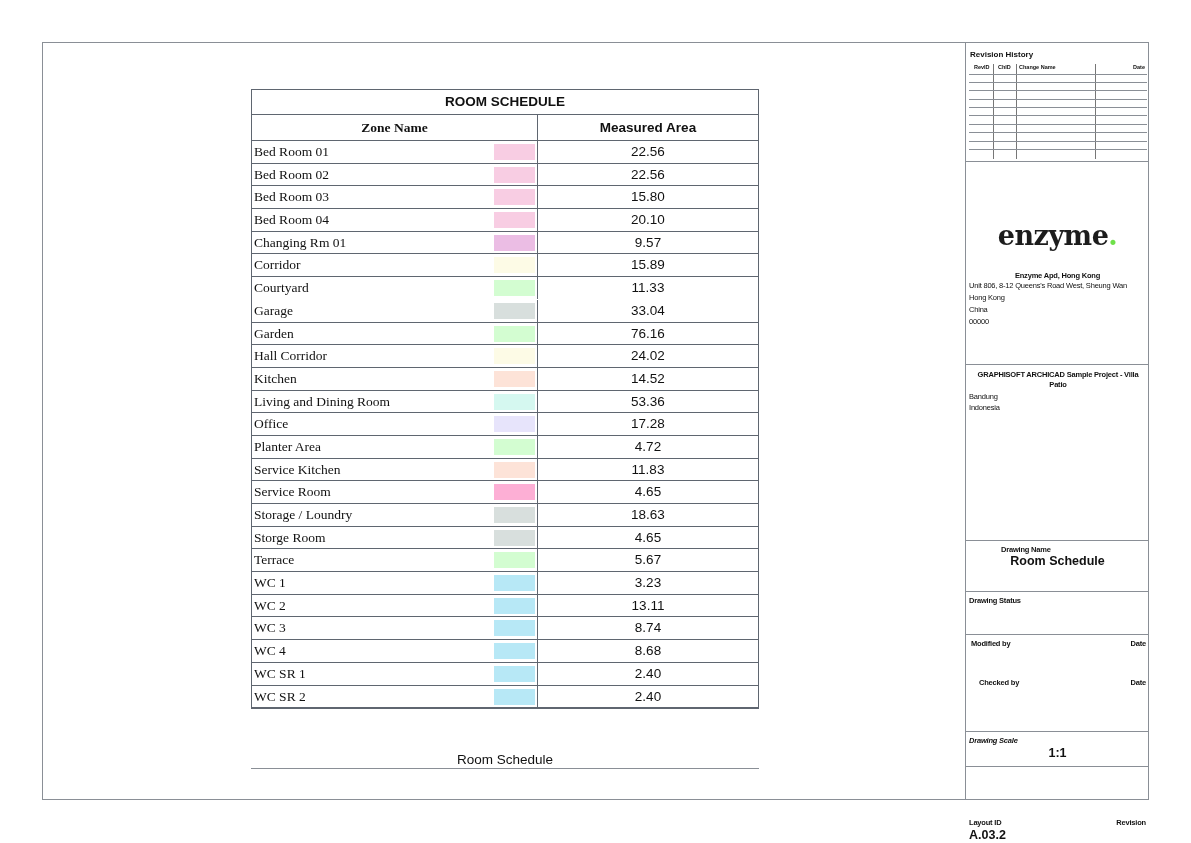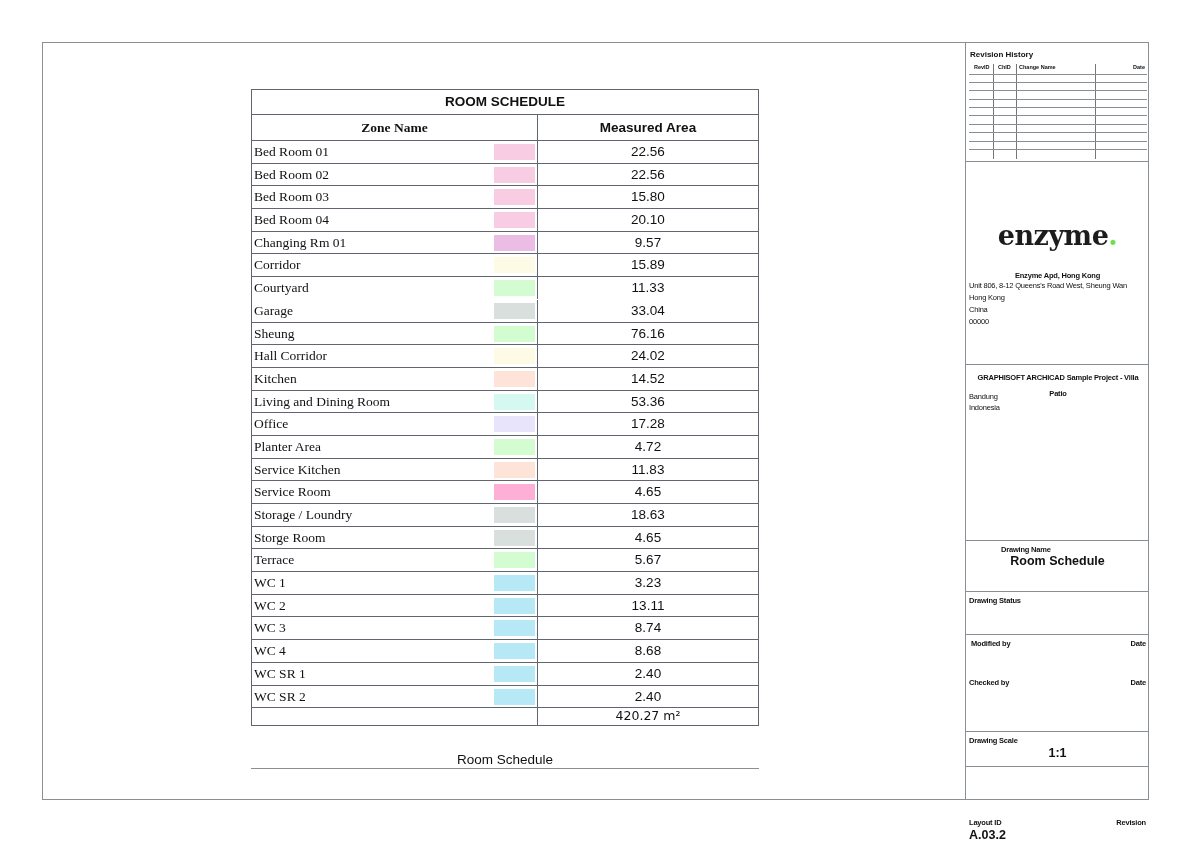--- a/index.html
+++ b/index.html
@@ -34,21 +34,21 @@
   .rev-grid { position: absolute; left: 3px; top: 22px; width: 178px; height: 95px; }
   .rev-hdr { position: absolute; top: 0; font-size: 5.5px; font-weight: bold; }
   .hline { position: absolute; left: 0; width: 178px; height: 1px; background: #8a8f96; }
   .vline { position: absolute; top: 0; width: 1px; height: 95px; background: #777; }
 
   .logo { position: absolute; left: 0; width: 183px; top: 58px; text-align: center; font-family: "DejaVu Serif", serif; font-weight: bold; font-size: 27px; letter-spacing: -0.5px; color: #1c1c1c; }
   .logo-dot { color: #6fe04a; }
   .addr { position: absolute; left: 3px; font-size: 7.5px; line-height: 12px; letter-spacing: -0.2px; }
   .addr-head { position: absolute; left: 0; width: 183px; text-align: center; font-size: 7.5px; font-weight: bold; letter-spacing: -0.2px; }
 
-  .proj-title { position: absolute; left: 2px; top: 5px; width: 180px; text-align: center; font-size: 7.5px; font-weight: bold; line-height: 16px; letter-spacing: -0.2px; }
+  .proj-title { position: absolute; left: 2px; top: 5px; width: 180px; text-align: center; font-size: 7.5px; font-weight: bold; line-height: 10px; letter-spacing: -0.2px; }
   .proj-line { position: absolute; left: 3px; font-size: 7.5px; letter-spacing: -0.2px; }
 
   .big-val { position: absolute; left: 0; width: 183px; text-align: center; font-weight: bold; font-size: 12.5px; }
   .layout-id { position: absolute; left: 3px; font-weight: bold; font-size: 12.5px; }
 </style>
 </head>
 <body>
 
 <div class="frame"></div>
 
@@ -85,21 +85,21 @@
       </div>
       <div class="sched-row noline">
         <div class="col-zone"><span>Courtyard</span><span class="swatch" style="background: rgb(211, 253, 209);"></span></div>
         <div class="col-area">11.33</div>
       </div>
       <div class="sched-row">
         <div class="col-zone"><span>Garage</span><span class="swatch" style="background: rgb(216, 223, 221);"></span></div>
         <div class="col-area">33.04</div>
       </div>
       <div class="sched-row">
-        <div class="col-zone"><span>Sheung</span><span class="swatch" style="background: rgb(211, 253, 209);"></span></div>
+        <div class="col-zone"><span>Garden</span><span class="swatch" style="background: rgb(211, 253, 209);"></span></div>
         <div class="col-area">76.16</div>
       </div>
       <div class="sched-row">
         <div class="col-zone"><span>Hall Corridor</span><span class="swatch" style="background: rgb(253, 251, 230);"></span></div>
         <div class="col-area">24.02</div>
       </div>
       <div class="sched-row">
         <div class="col-zone"><span>Kitchen</span><span class="swatch" style="background: rgb(253, 227, 216);"></span></div>
         <div class="col-area">14.52</div>
       </div>
@@ -153,24 +153,20 @@
       </div>
       <div class="sched-row">
         <div class="col-zone"><span>WC SR 1</span><span class="swatch" style="background: rgb(183, 232, 246);"></span></div>
         <div class="col-area">2.40</div>
       </div>
       <div class="sched-row">
         <div class="col-zone"><span>WC SR 2</span><span class="swatch" style="background: rgb(183, 232, 246);"></span></div>
         <div class="col-area">2.40</div>
       </div>
     </div>
-  <div class="total-row">
-    <div class="col-zone"></div>
-    <div class="col-area">420.27 m²</div>
-  </div>
 </div>
 
 <div class="caption">Room Schedule</div>
 
 <div class="tb">
 
   <div class="tb-sec" style="top:0; height:120px;">
     <div class="rev-title">Revision History</div>
     <div class="rev-grid">
       <span class="rev-hdr" style="left:5px;">RevID</span>
@@ -213,26 +209,26 @@
     <div class="big-val" style="top:13px;">Room Schedule</div>
   </div>
 
   <div class="tb-sec" style="top:550px; height:43px;">
     <div class="lbl" style="left:3px; top:4px;">Drawing Status</div>
   </div>
 
   <div class="tb-sec" style="top:593px; height:97px;">
     <div class="lbl" style="left:5px; top:4px;">Modified by</div>
     <div class="lbl" style="right:3px; top:4px;">Date</div>
-    <div class="lbl" style="left:3px; top:43px;">Checked by</div>
+    <div class="lbl" style="left:13px; top:43px;">Checked by</div>
     <div class="lbl" style="right:3px; top:43px;">Date</div>
   </div>
 
   <div class="tb-sec" style="top:690px; height:35px;">
-    <div class="lbl" style="left:3px; top:4px;">Drawing Scale</div>
+    <div class="lbl" style="left:3px; top:4px;font-style:italic;">Drawing Scale</div>
     <div class="big-val" style="top:14px;">1:1</div>
   </div>
 
   <div class="tb-sec" style="top:725px; height:33px; border-bottom:none;margin-top:48px;">
     <div class="lbl" style="left:3px; top:3px;">Layout ID</div>
     <div class="lbl" style="right:3px; top:3px;">Revision</div>
     <div class="layout-id" style="top:13px;">A.03.2</div>
   </div>
 </div>
 

